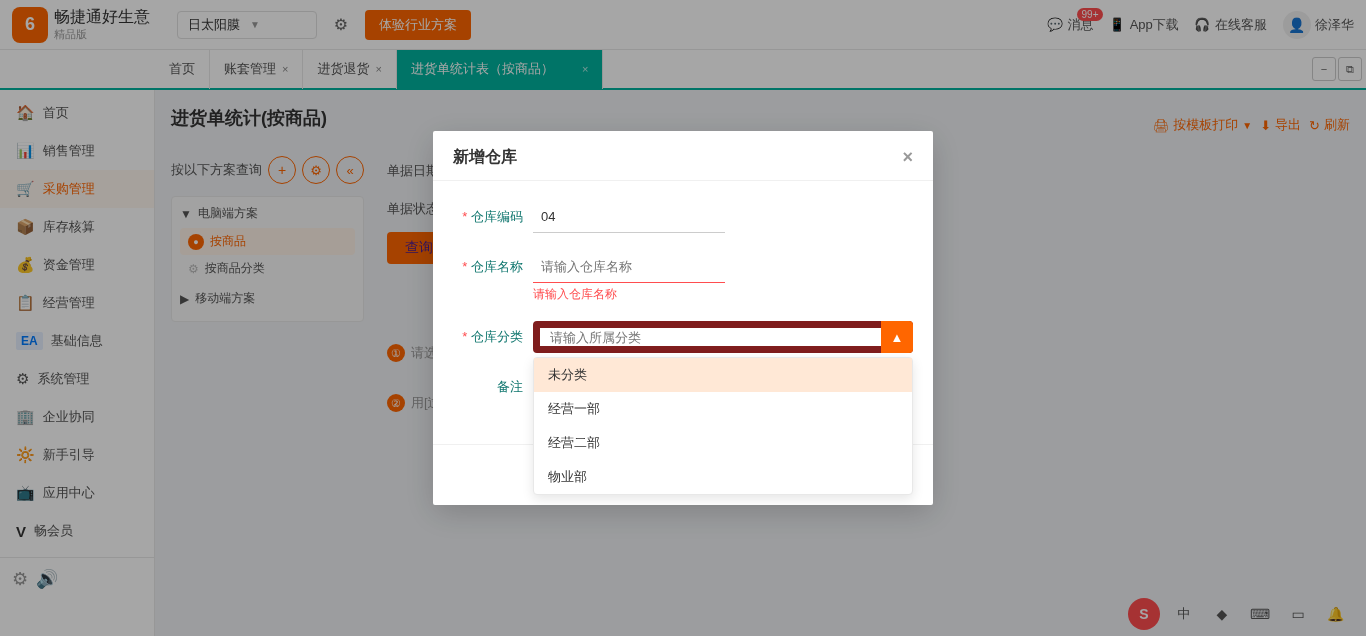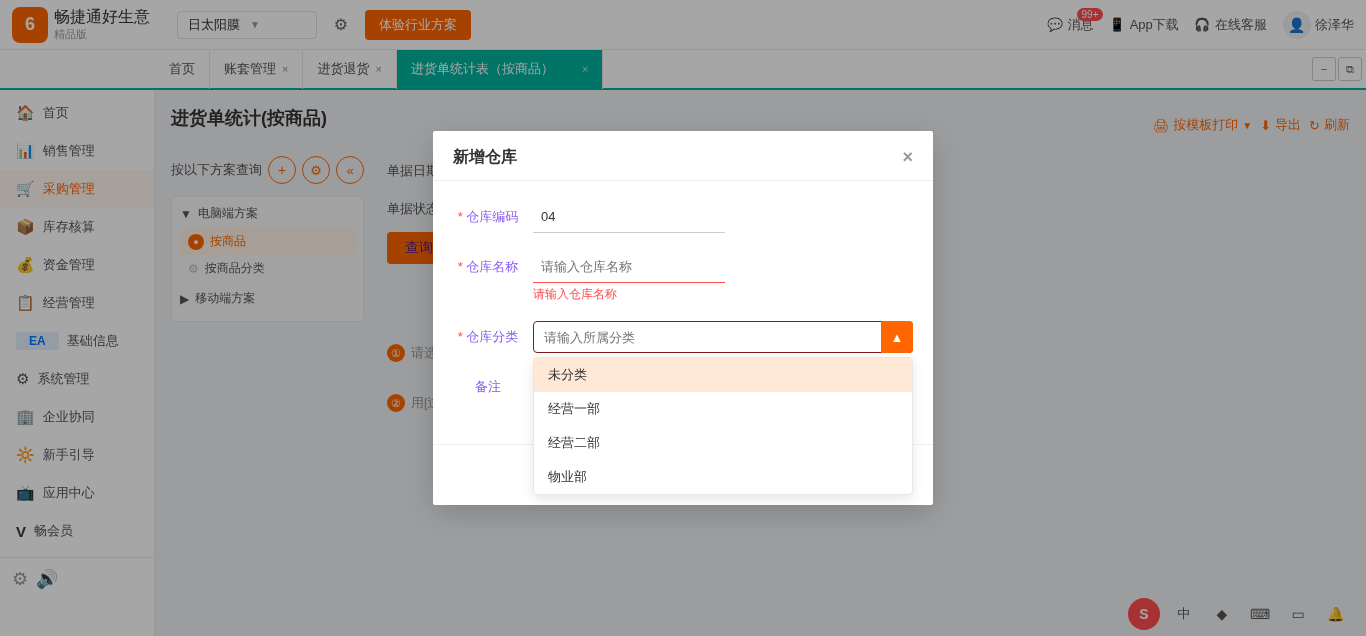--- a/index.html
+++ b/index.html
@@ -199,40 +199,40 @@
       font-size: 16px; font-weight: 600; color: #333;
     }
     .modal-close {
       cursor: pointer; color: #999; font-size: 18px;
     }
     .modal-body { padding: 20px; }
     .form-row {
       display: flex; align-items: flex-start; margin-bottom: 18px;
     }
     .form-label {
-      width: 80px; text-align: center; padding-right: 10px;
-      color: #8b5cf6; font-size: 13px; line-height: 32px; flex-shrink: 0;
+      width: 80px; text-align: right; padding-right: 10px;
+      color: #0f766e; font-size: 13px; line-height: 32px; flex-shrink: 0;
     }
     .form-label.required::before {
       content: '* '; color: #ff4d4f;
     }
     .form-input {
       flex: 1; height: 32px; border: none; border-bottom: 1px solid #ccc;
       padding: 0 8px; font-size: 13px; outline: none; color: #333;
       background: transparent;
     }
     .form-input.error-state { border-bottom-color: #ff4d4f; }
     .error-msg { color: #ff4d4f; font-size: 12px; margin-top: 3px; display: block; }
     .form-input-wrapper { flex: 1; position: relative; }
     .dropdown-input-wrapper {
       flex: 1; position: relative;
     }
     .dropdown-input {
       width: 100%; height: 32px;
-      border: 1px solid #7f1d1d; border-radius: 4px;
+      border: 7px solid #7f1d1d; border-radius: 4px;
       padding: 0 32px 0 10px; font-size: 13px; outline: none; color: #333;
     }
     .dropdown-arrow-btn {
       position: absolute; right: 0; top: 0; width: 32px; height: 32px;
       background: #ff6600; border-radius: 0 4px 4px 0;
       display: flex; align-items: center; justify-content: center;
       cursor: pointer; color: #fff;
     }
     .dropdown-menu {
       position: absolute; top: 36px; left: 0; right: 0;
@@ -351,21 +351,21 @@
     </div>
     <div class="sidebar-item">
       <span class="sidebar-icon">💰</span>
       <span>资金管理</span>
     </div>
     <div class="sidebar-item">
       <span class="sidebar-icon">📋</span>
       <span>经营管理</span>
     </div>
     <div class="sidebar-item">
-      <span class="sidebar-icon" style="font-style:normal;font-size:12px;font-weight:bold;color:#007bff;background:#e6f0ff;padding:2px 13px;border-radius:2px;">EA</span>
+      <span class="sidebar-icon" style="font-style:normal;font-size:12px;font-weight:bold;color:#007bff;background:#e6f0ff;padding:2px 5px;border-radius:2px;">EA</span>
       <span>基础信息</span>
     </div>
     <div class="sidebar-item">
       <span class="sidebar-icon">⚙</span>
       <span>系统管理</span>
     </div>
     <div class="sidebar-item">
       <span class="sidebar-icon">🏢</span>
       <span>企业协同</span>
     </div>

